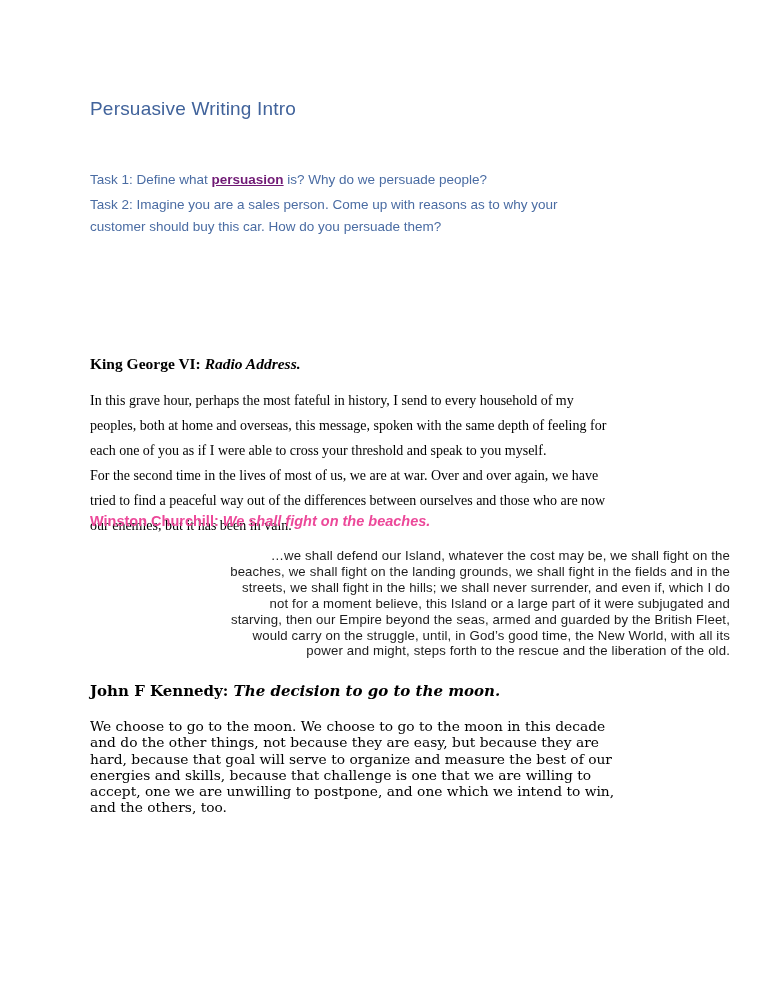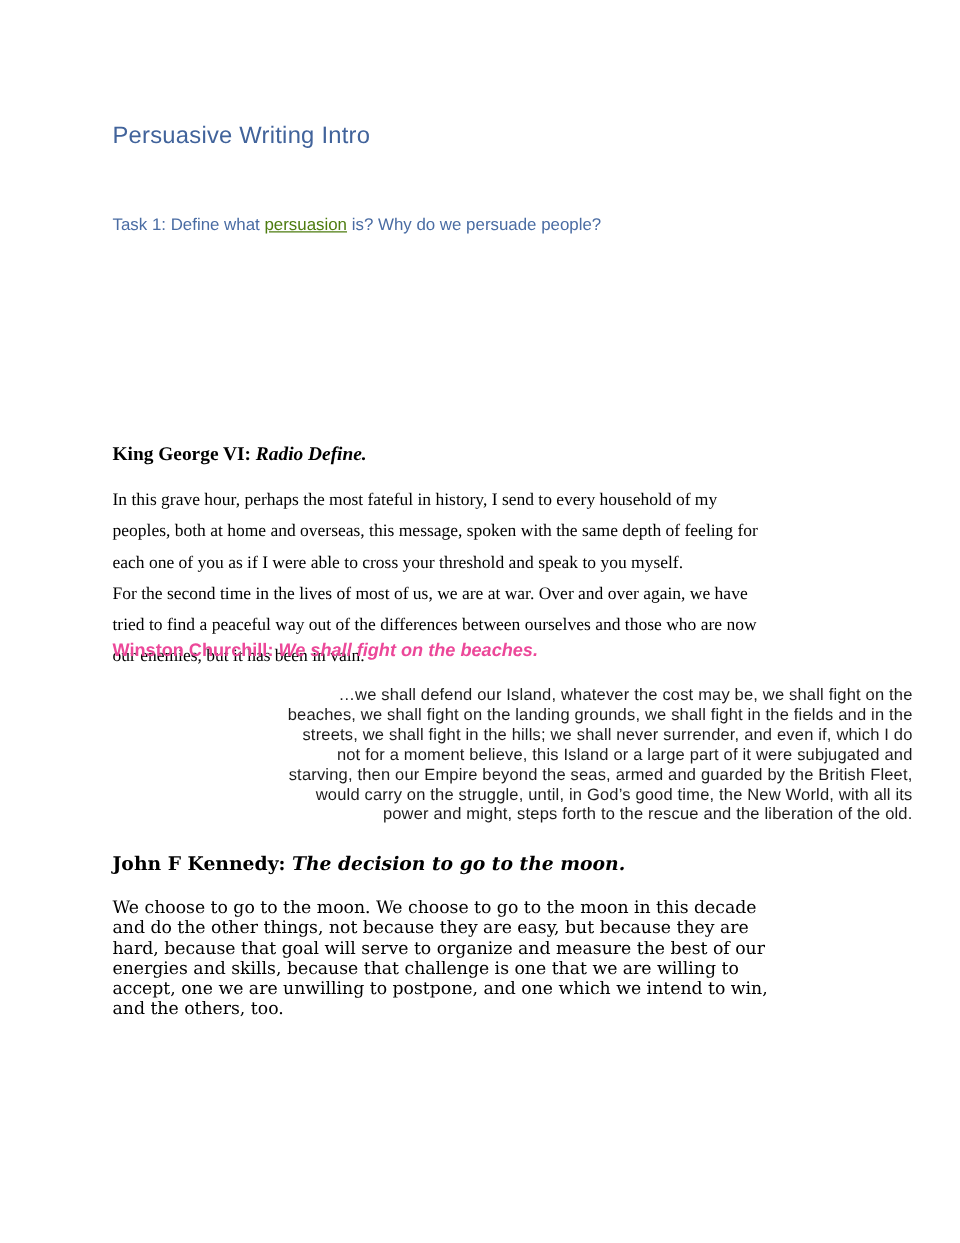--- a/index.html
+++ b/index.html
@@ -25,22 +25,22 @@
     color: #4a6ca3;
     font-size: 13.5px;
     line-height: 21.5px;
     white-space: pre-line;
     width: 620px;
   }
   .task-1 { top: 147px; }
   .task-2 { top: 194px; }
   .task-3 { top: 284px; }
   .kw {
-    color: #4d7c0f;
-    font-weight: 400;
+    color: #701a75;
+    font-weight: 700;
     text-decoration: underline;
   }
 
   .speech-head { font-weight: 700; color: #000000; white-space: nowrap; }
   .speech-head .st { font-style: italic; }
 
   .kg-head  { top: 355px; font-family: "Liberation Serif", serif; font-size: 15.5px; }
   .kg-para  {
     top: 388px;
     font-family: "Liberation Serif", serif;
@@ -78,24 +78,26 @@
 <body>
 
 <div class="page">
 
   <div class="abs doc-title">Persuasive Writing Intro</div>
 
   <div class="abs task task-1">
     <span>Task 1: Define what </span><span class="kw">persuasion</span><span> is? Why do we persuade people?</span>
   </div>
 
+  <div class="abs task task-2">Task 2: Imagine you are a sales person. Come up with reasons as to why your
+customer should buy this car. How do you persuade them?</div>
 
 
   <div class="abs speech-head kg-head">
-    <span>King George VI: </span><span class="st">Radio Define.</span>
+    <span>King George VI: </span><span class="st">Radio Address.</span>
   </div>
   <div class="abs kg-para">In this grave hour, perhaps the most fateful in history, I send to every household of my
 peoples, both at home and overseas, this message, spoken with the same depth of feeling for
 each one of you as if I were able to cross your threshold and speak to you myself.
 For the second time in the lives of most of us, we are at war. Over and over again, we have
 tried to find a peaceful way out of the differences between ourselves and those who are now
 our enemies, but it has been in vain.</div>
 
   <div class="abs speech-head wc-head">
     <span>Winston Churchill: </span><span class="st">We shall fight on the beaches.</span>

